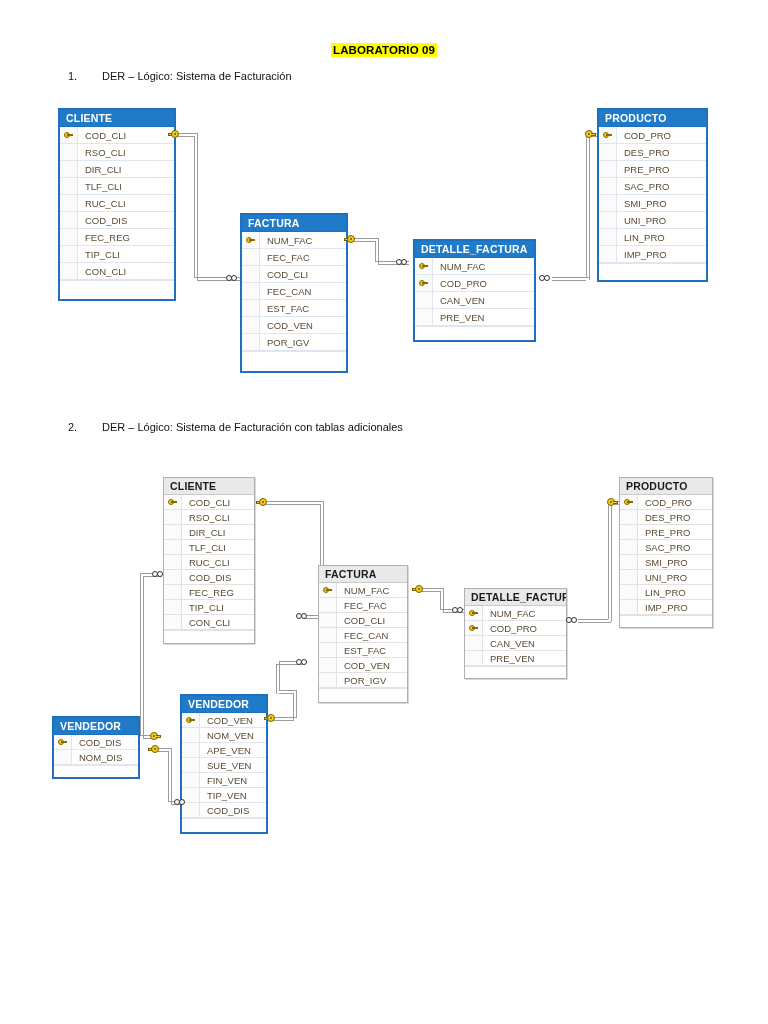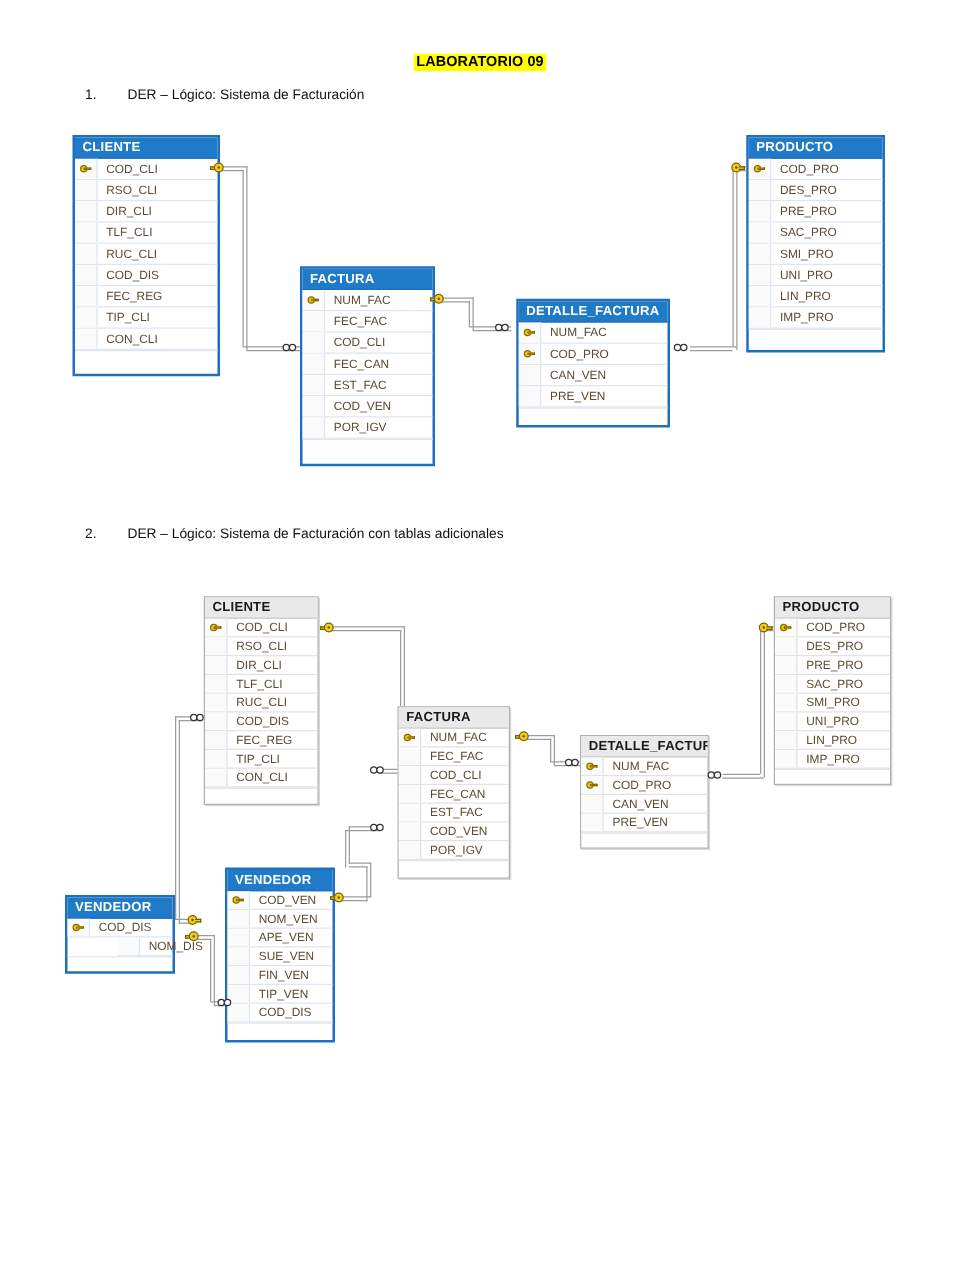--- a/index.html
+++ b/index.html
@@ -761,20 +761,20 @@
     <div class="er-fields">
         <div class="er-row" style="height: 15px;">
           <div class="er-keycell">
             <span class="keyglyph">
               <span class="kb"></span>
               <span class="ks"></span>
             </span>
           </div>
           <div class="er-name">COD_DIS</div>
         </div>
-        <div class="er-row" style="height: 15px; margin-left: 40px;">
+        <div class="er-row" style="height: 15px;">
           <div class="er-keycell"></div>
           <div class="er-name">NOM_DIS</div>
         </div>
         <div class="er-filler" style="height: 12px;"></div>
       </div>
   </div>
 </div>
 
 </body></html>

